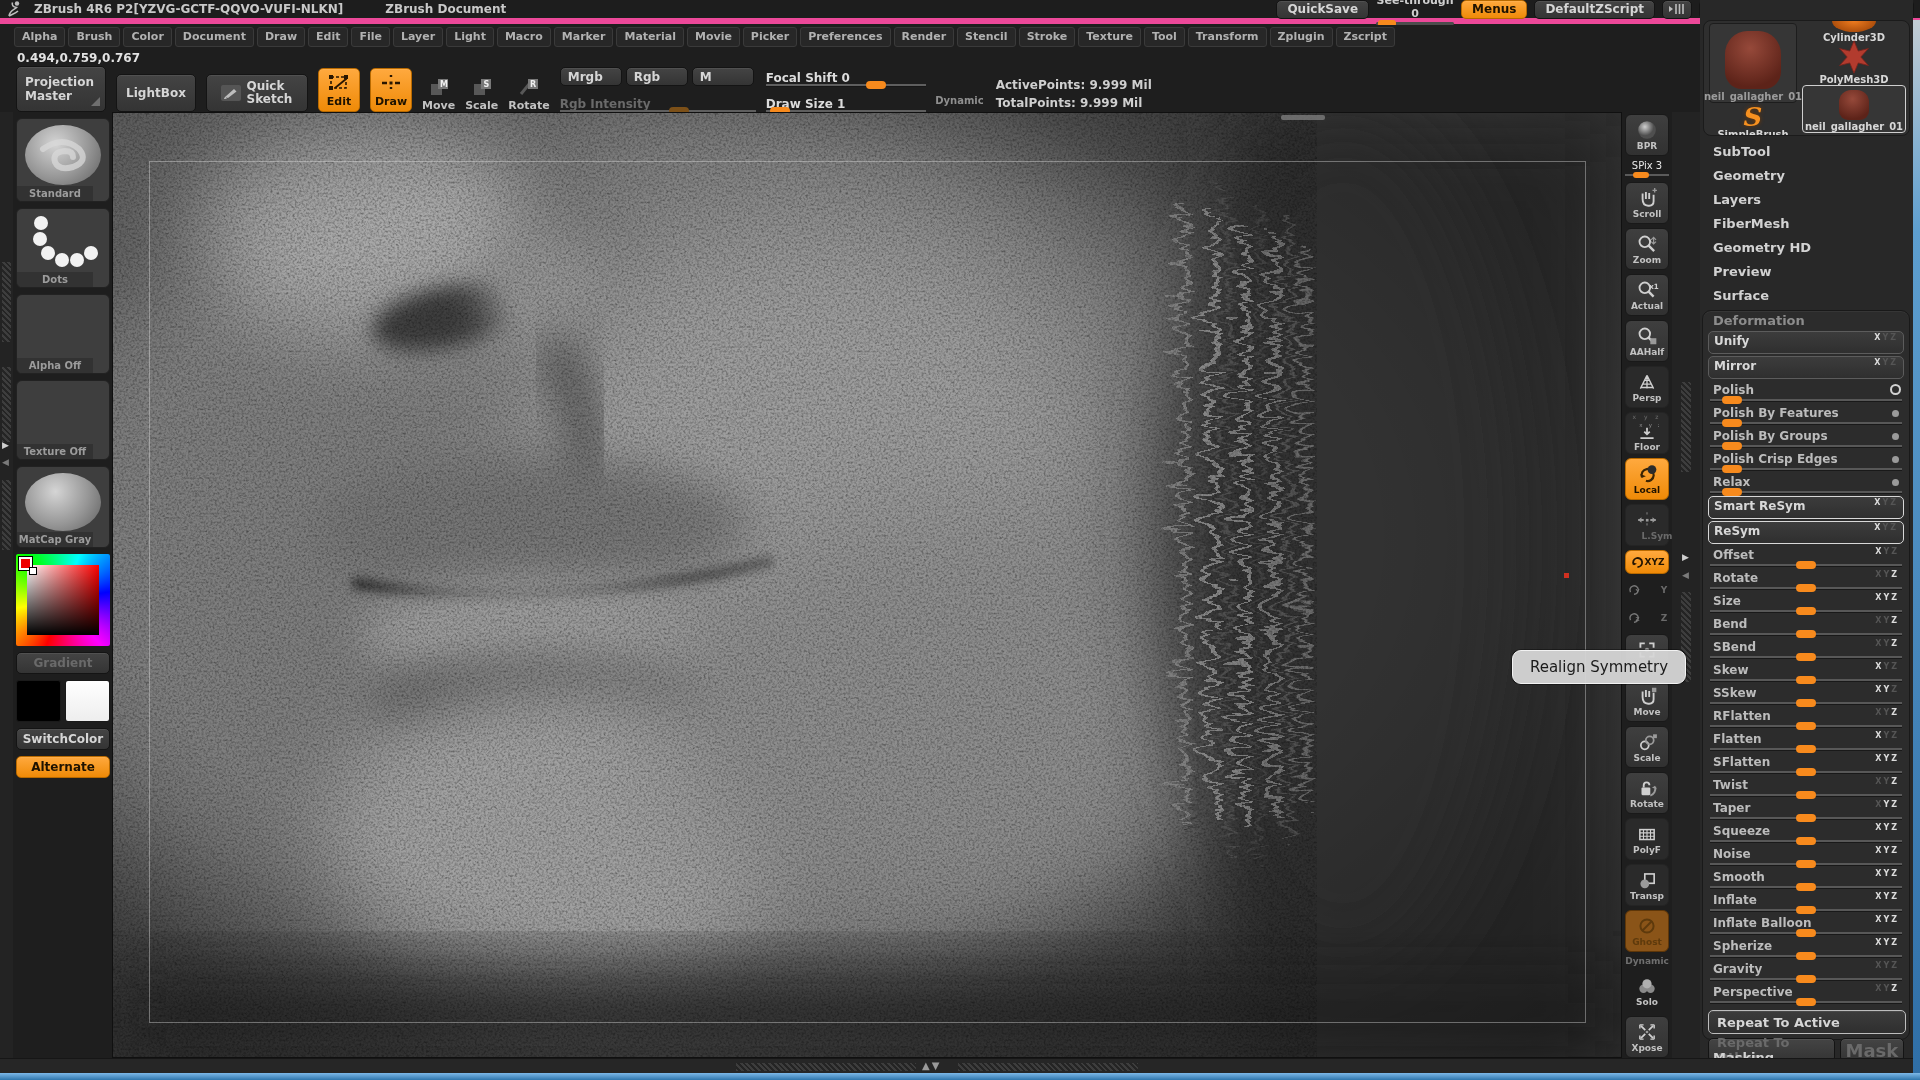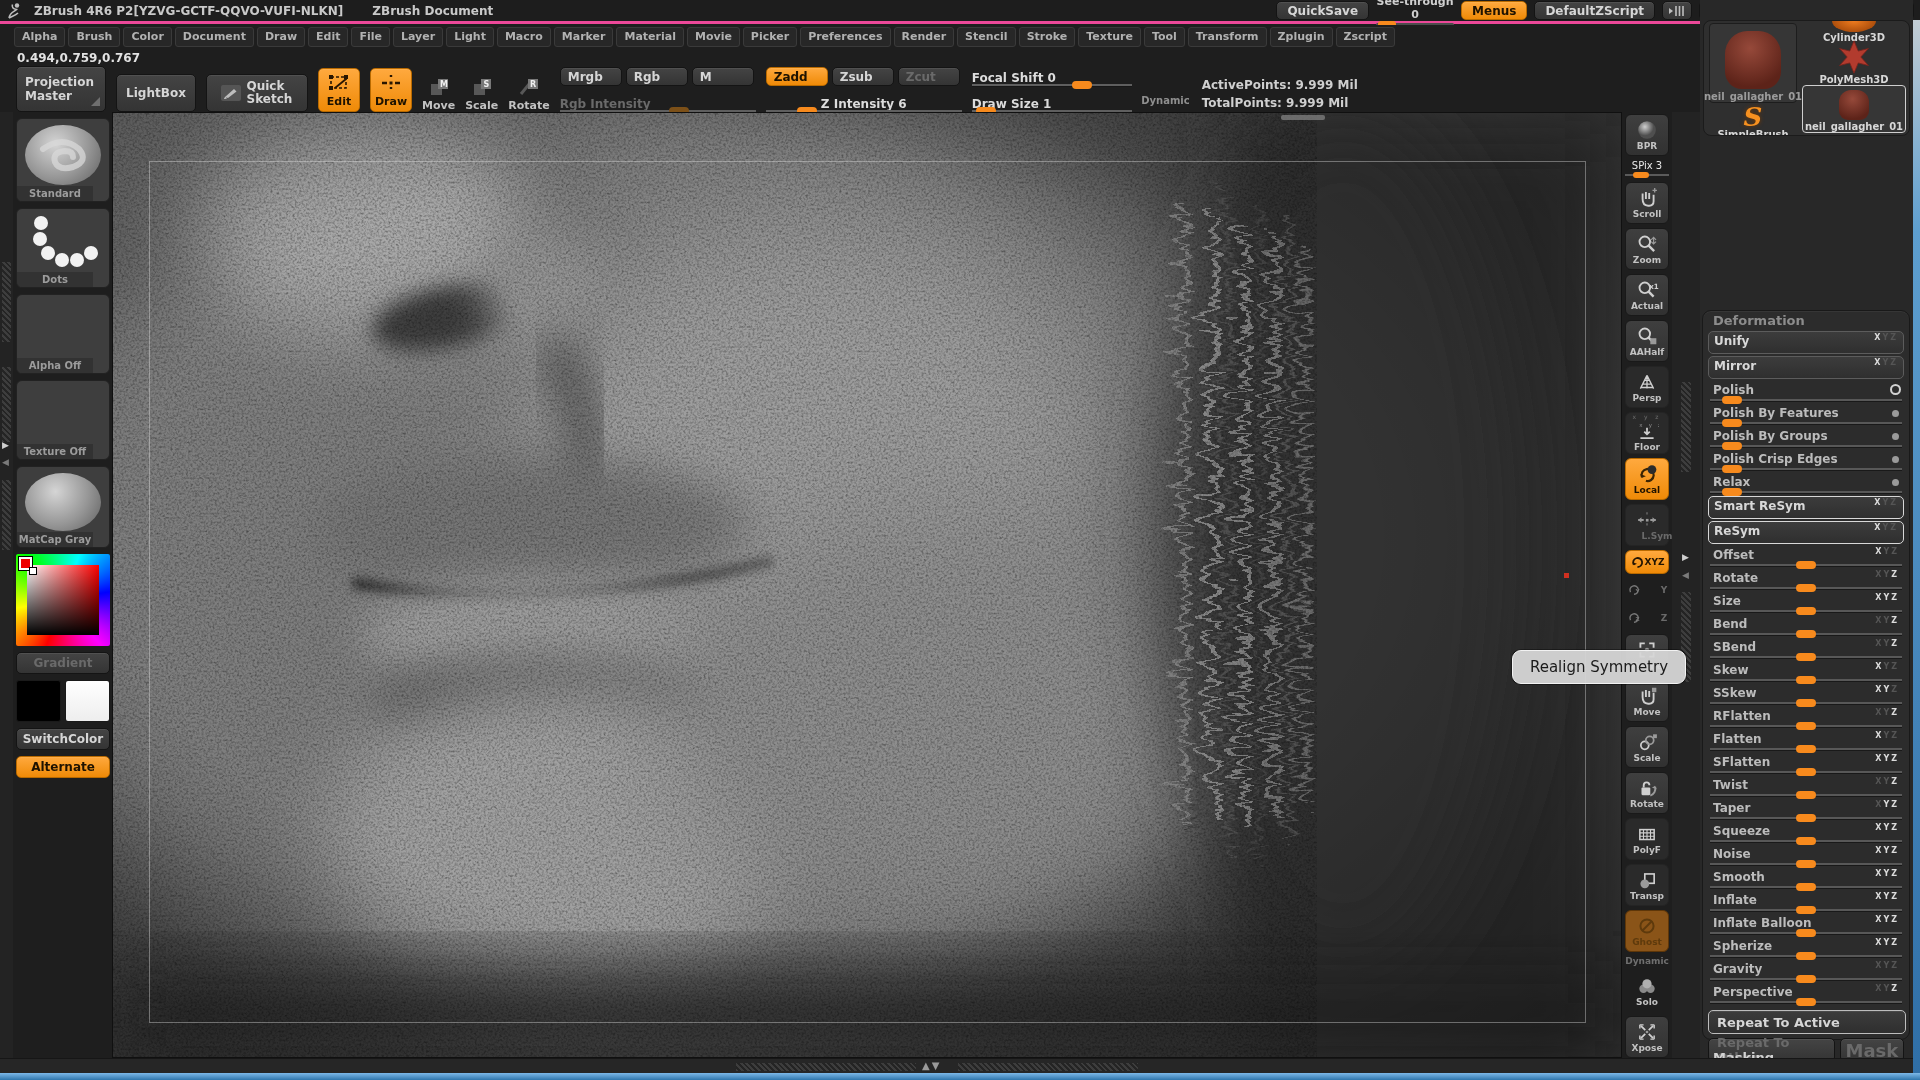--- a/index.html
+++ b/index.html
@@ -11,23 +11,23 @@
   .btn { display:inline-flex; align-items:center; justify-content:center;
          background:linear-gradient(#444,#343434); border:1px solid #141414; border-radius:5px;
          box-shadow:inset 0 1px 0 rgba(255,255,255,.07); color:#d6d6d6; font-weight:bold;
          font-size:12px; cursor:default; }
   .btn.orange { background:linear-gradient(#ffa93e,#ef8a07); color:#1e1200; border-color:#b96a00; }
   .btn.dim { color:#6a6a6a; }
   .hatch { background:repeating-linear-gradient(45deg,#3d3d3d 0 2px,#242424 2px 4px); }
 
   
   .titlebar { position:absolute; left:0; top:0; width:1920px; height:24px; background:#1d1d1d;
-              display:flex; align-items:center; padding:0 6px; gap:10px; border-bottom:3px solid #ec4899; }
+              display:flex; align-items:center; padding:0 6px; gap:10px; border-bottom:6px solid #ec4899; }
   .titlebar .t-text { font-size:12px; font-weight:bold; color:#c9c9c9; white-space:nowrap; }
-  .titlebar .t-doc { margin-left:19px; }
+  .titlebar .t-doc { margin-left:32px; }
   .titlebar .t-status { margin-left:16px; color:#b4b4b4; }
   .t-right { margin-left:auto; display:flex; align-items:center; gap:7px; }
   .tb-btn { height:19px; padding:0 10px; font-size:12px; }
   .tb-ico { width:30px; height:19px; padding:0; }
   .see-through { width:78px; position:relative; font-size:11px; font-weight:bold; color:#cfcfcf; text-align:center; }
   .see-through .trk { height:3px; background:#4c4c4c; margin-top:2px; border-radius:2px; }
   .see-through .hnd { position:absolute; left:2px; bottom:-2px; width:18px; height:7px; border-radius:3px; background:#f78a1d; }
 
   
   .menubar { position:absolute; left:0; top:25px; width:1700px; height:24px; background:#1e1e1e;
@@ -322,30 +322,20 @@
       <div class="shelf-row">
         <span class="btn mini-btn">Mrgb</span>
         <span class="btn mini-btn">Rgb</span>
         <span class="btn mini-btn">M</span>
       </div>
       <div class="sl disabled" style="width:196px;" id="sl-rgbint">
         <span class="lbl">Rgb Intensity</span><div class="trk"></div><div class="hnd" style="--p: 0.62;"></div>
       </div>
     </div>
 
-    <div class="shelf-col" style="width:196px;">
-      <div class="shelf-row">
-        <span class="btn mini-btn orange">Zadd</span>
-        <span class="btn mini-btn">Zsub</span>
-        <span class="btn mini-btn dim">Zcut</span>
-      </div>
-      <div class="sl" style="width:196px; text-align:center;" id="sl-zint">
-        <span class="lbl">Z Intensity 6</span><div class="trk"></div><div class="hnd" style="--p: 0.18;"></div>
-      </div>
-    </div>
 
     <div class="shelf-col" style="width:160px;">
       <div class="sl" style="width:160px;" id="sl-focal">
         <span class="lbl">Focal Shift 0</span><div class="trk"></div><div class="hnd" style="--p: 0.72;"></div>
       </div>
       <div class="sl" style="width:160px;" id="sl-draw">
         <span class="lbl">Draw Size 1</span><div class="trk"></div><div class="hnd" style="--p: 0.03;"></div>
         <span class="dynamic-tag">Dynamic</span>
       </div>
     </div>
@@ -718,20 +708,29 @@
       <div class="thumb-box sb-thumb">
         <span class="s-glyph">S</span>
         <span class="thumb-lbl bright">SimpleBrush</span>
       </div>
       <div class="thumb-box sel-thumb">
         <div class="bust" style="width:30px; height:30px; margin-bottom:1px;"></div>
         <span class="thumb-lbl bright">neil_gallagher_01</span>
       </div>
     </div>
 
+    <div class="sections" id="tool-sections">
+        <div class="section-h">SubTool</div>
+        <div class="section-h">Geometry</div>
+        <div class="section-h">Layers</div>
+        <div class="section-h">FiberMesh</div>
+        <div class="section-h">Geometry HD</div>
+        <div class="section-h">Preview</div>
+        <div class="section-h">Surface</div>
+      </div>
 
     <div class="deform">
       <div class="deform-h">Deformation</div>
       <div id="deform-rows">
           <div class="d-row d-btnrow">
             <span class="d-lbl">Unify</span>
             <span class="axis"><b>X</b><s>Y</s><s>Z</s></span>
           </div>
           <div class="d-row d-btnrow">
             <span class="d-lbl">Mirror</span>

